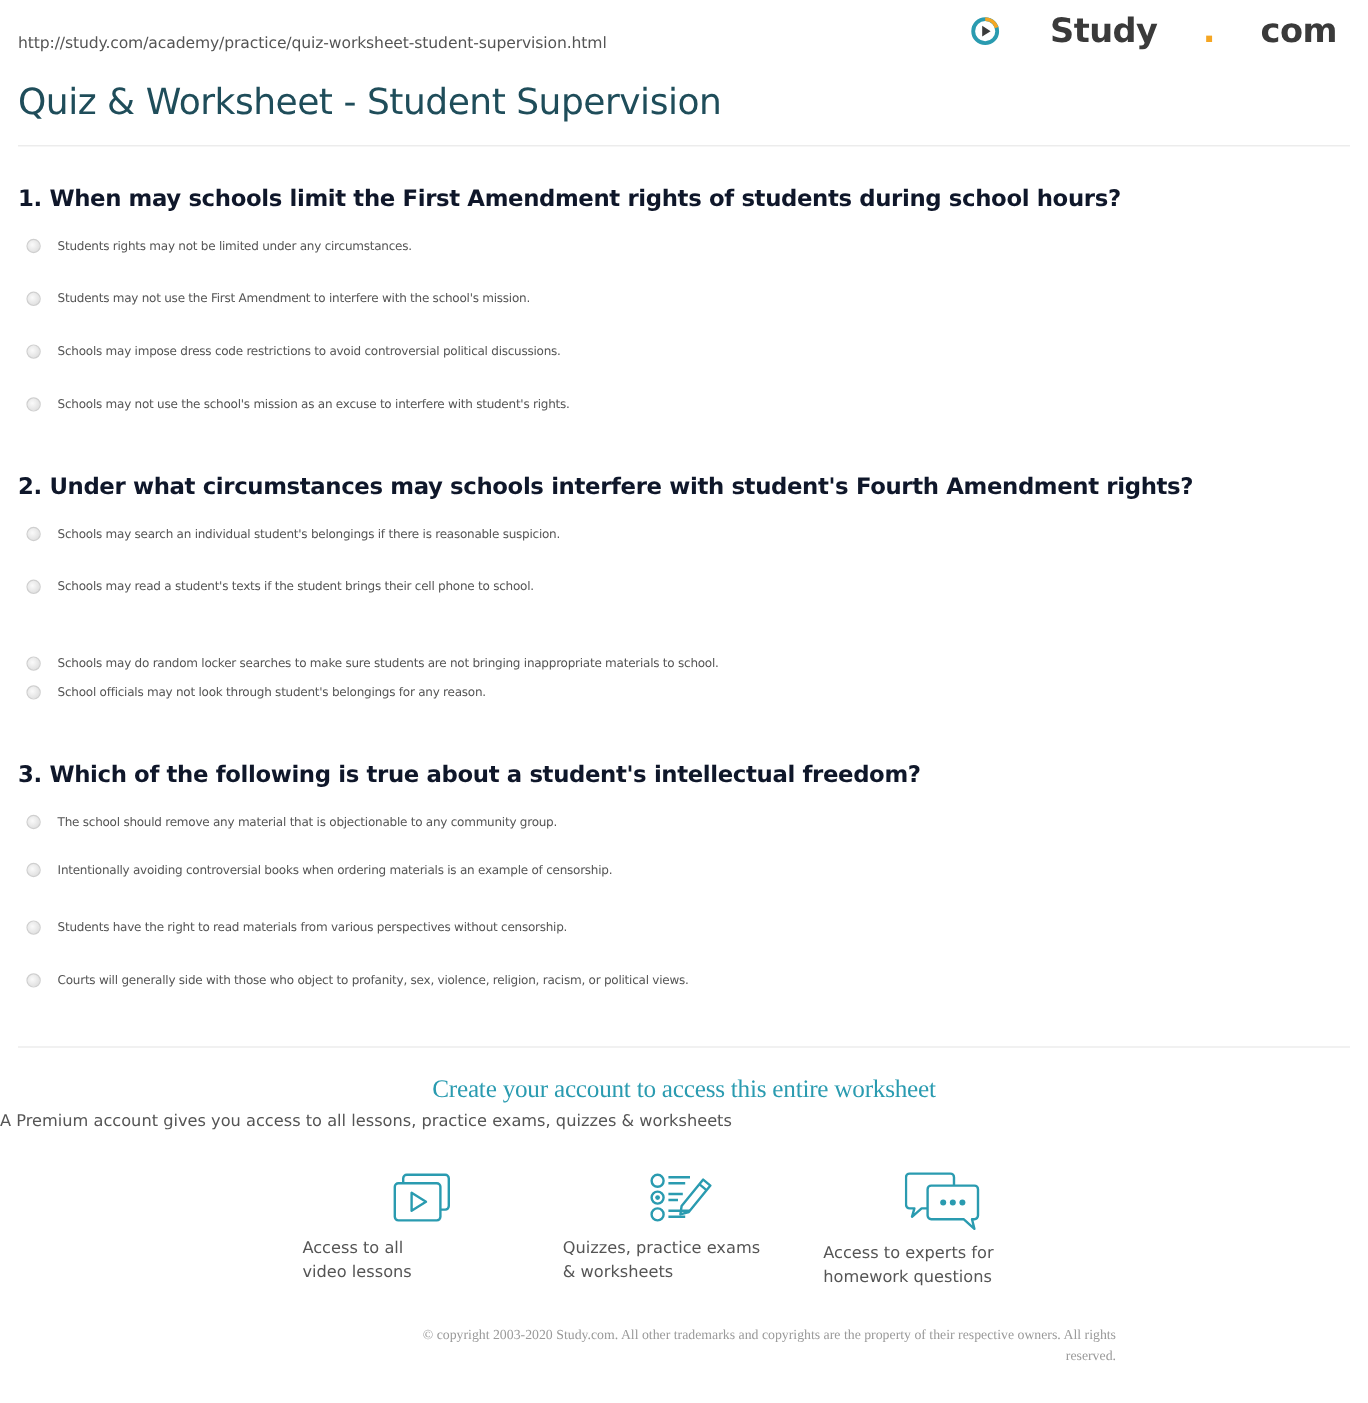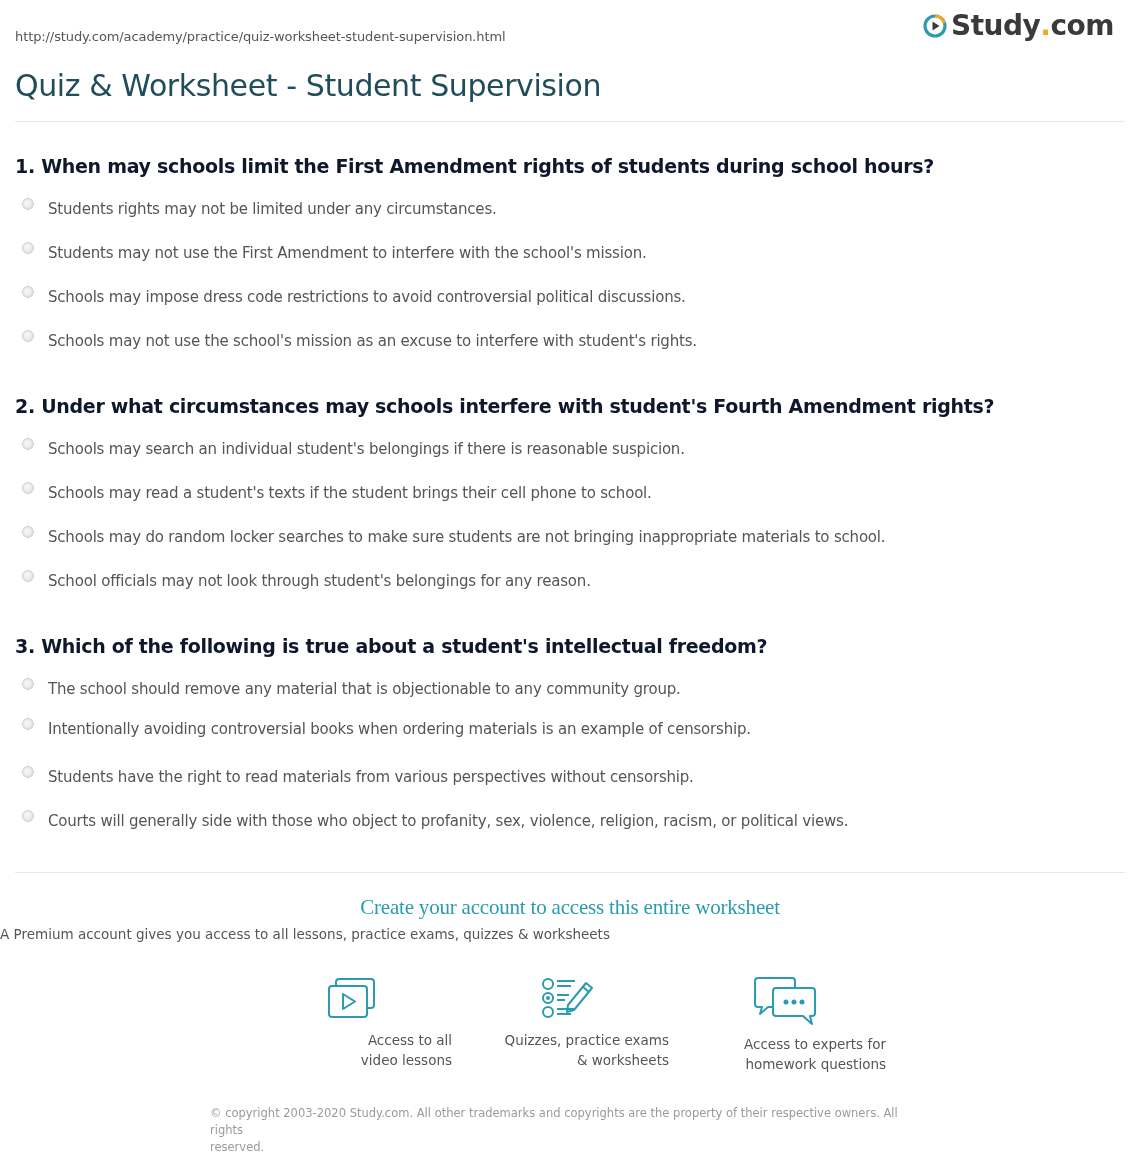--- a/index.html
+++ b/index.html
@@ -9,59 +9,59 @@
       color: #4a4a4a;
     }
     .url {
       position: absolute; left: 15px; top: 11px;
       font-size: 13px; color: #555; letter-spacing: -0.1px; margin-top: 18px;
     }
     .logo {
       position: absolute; right: 26px; top: 9px;
       display: flex; align-items: center;
       font-family: "DejaVu Sans", sans-serif;
-      font-size: 28px; font-weight: bold; color: #3a3a3a; letter-spacing: -0.5px;
+      font-size: 28px; font-weight: bold; color: #3a3a3a; letter-spacing: -0.5px; gap: 38px;
     }
     .logo .mark { width: 24px; height: 24px; margin-right: 4px; }
     .logo .dot { color: #f5a623; }
     .title {
       position: absolute; left: 15px; top: 68px; margin: 0;
       font-size: 30px; font-weight: normal; color: #1f4d5a;
       letter-spacing: -0.4px;
     }
     .divider { position: absolute; left: 15px; right: 15px; height: 1px; background: #e8e8e8; }
     .question {
       position: absolute; left: 15px; margin: 0;
       font-size: 19px; font-weight: bold; color: #0f172a; letter-spacing: -0.3px;
     }
     .option {
-      position: absolute; left: 22px; display: flex; align-items: flex-start;
-      font-size: 15px; color: #555; letter-spacing: -0.2px;
+      position: absolute; left: 22px; display: flex; align-items: flex-end;
+      font-size: 10px; color: #555; letter-spacing: -0.2px;
     }
     .radio {
       width: 10px; height: 10px; border-radius: 50%;
       border: 1px solid #cfcfcf; background: radial-gradient(circle at 40% 40%, #fafafa, #d8d8d8);
       margin-right: 14px; margin-top: -2px; flex-shrink: 0;
     }
     .cta-title {
       position: absolute; left: 0; right: 0; top: 895px; text-align: center;
       font-size: 21px; color: #2a9bb0; font-weight: normal; letter-spacing: -0.2px; font-family: Liberation Serif, serif;
     }
     .cta-sub {
       position: absolute; left: 0; right: 0; top: 926px; text-align: left;
       font-size: 13.5px; color: #555;
     }
     .feature {
-      position: absolute; top: 976px; text-align: right; width: 200px;
+      position: absolute; top: 976px; text-align: left; width: 200px;
       font-size: 13.5px; color: #555; line-height: 20px;
     }
     .feature svg { display: block; margin: 0 auto 8px auto; }
     .footer {
-      position: absolute; left: 210px; width: 720px; top: 1105px; text-align: left;
-      font-size: 11.5px; color: #9a9a9a; line-height: 17px;
+      position: absolute; left: 210px; width: 720px; top: 1105px; text-align: right;
+      font-size: 11.5px; color: #9a9a9a; line-height: 17px; font-family: Liberation Serif, serif;
     }
   </style>
 </head>
 <body>
 
 <div class="url">http://study.com/academy/practice/quiz-worksheet-student-supervision.html</div>
 
 <div class="logo">
   <svg class="mark" viewBox="0 0 24 24">
     <circle cx="12" cy="12" r="10" fill="none" stroke="#2a9bb0" stroke-width="3.2"></circle>
@@ -96,21 +96,21 @@
 
 <h2 class="question" style="top:395px">2. Under what circumstances may schools interfere with student's Fourth Amendment rights?</h2>
 <div class="option" style="top:440px">
     <span class="radio"></span>
     <span>Schools may search an individual student's belongings if there is reasonable suspicion.</span>
   </div>
 <div class="option" style="top:484px">
     <span class="radio"></span>
     <span>Schools may read a student's texts if the student brings their cell phone to school.</span>
   </div>
-<div class="option" style="top:528px">
+<div class="option" style="top:548px">
     <span class="radio"></span>
     <span>Schools may do random locker searches to make sure students are not bringing inappropriate materials to school.</span>
   </div>
 <div class="option" style="top:572px">
     <span class="radio"></span>
     <span>School officials may not look through student's belongings for any reason.</span>
   </div>
 
 <h2 class="question" style="top:635px">3. Which of the following is true about a student's intellectual freedom?</h2>
 <div class="option" style="top:680px">

